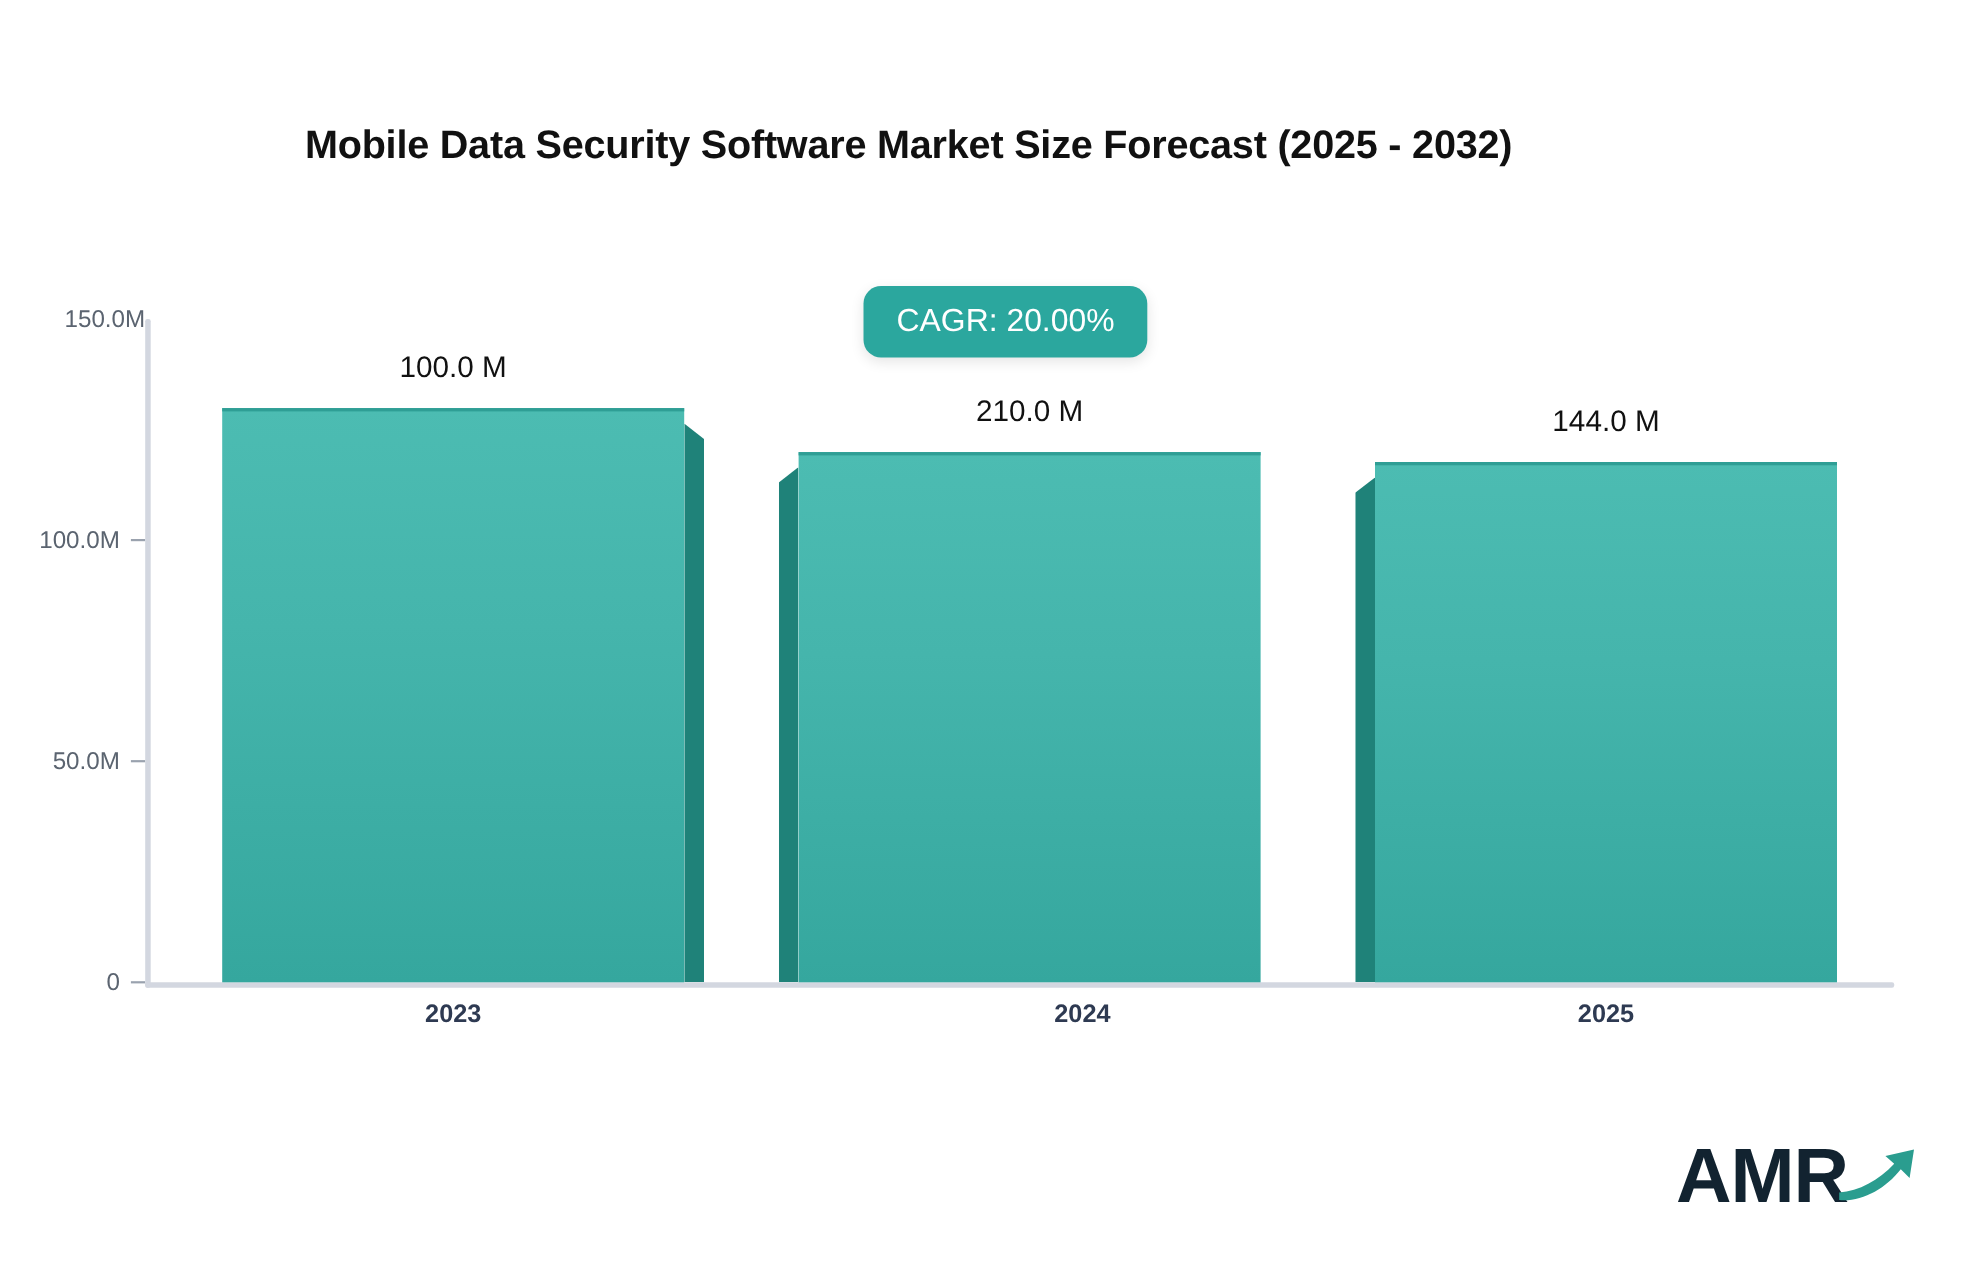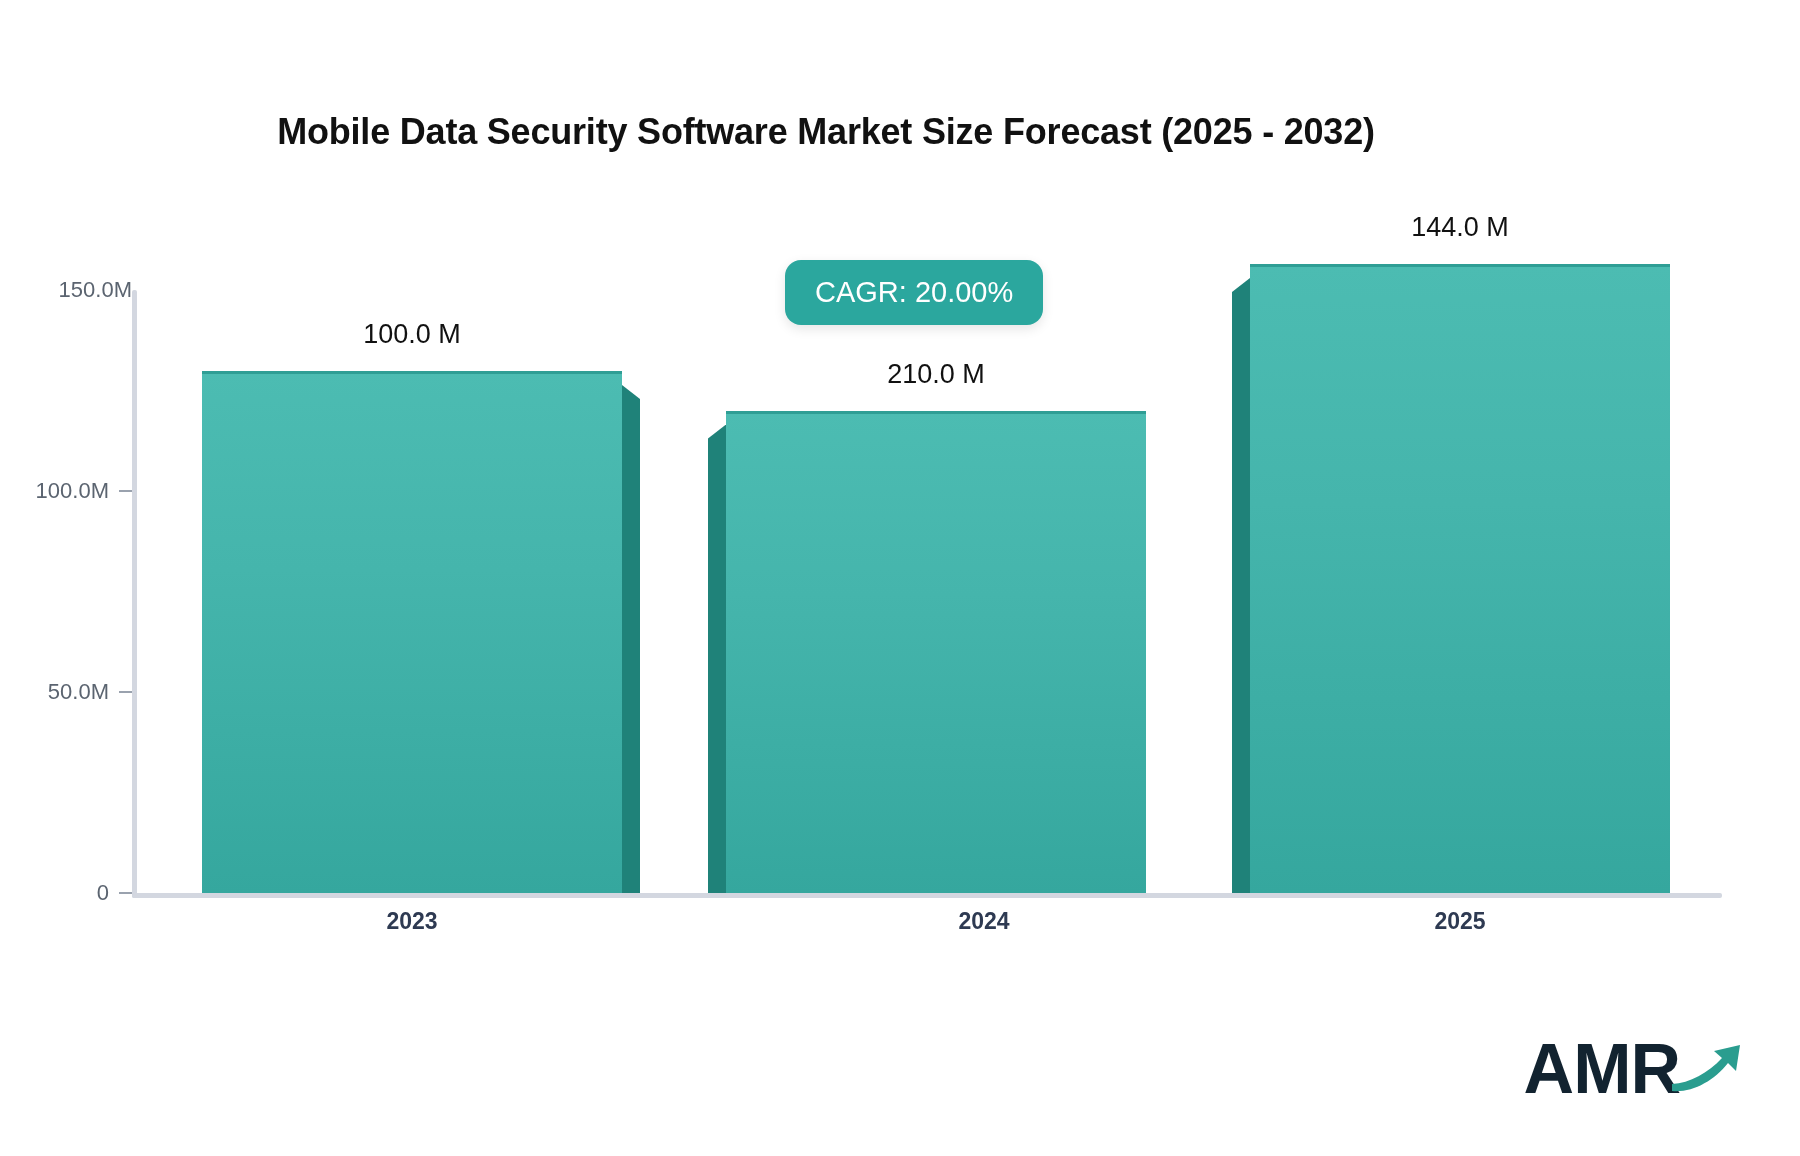--- a/index.html
+++ b/index.html
@@ -261,21 +261,21 @@
           <div class="bar-value-label">100.0 M</div>
         </div>
         <div class="bar-group" style="left: 576px; width: 420px; height: 482.4px;">
           <div class="bar-3d">
             <div class="bar-side-left"></div>
             <div class="bar-face"></div>
             <div class="bar-top-edge"></div>
           </div>
           <div class="bar-value-label">210.0 M</div>
         </div>
-        <div class="bar-group" style="left: 1100px; width: 420px; height: 629px;">
+        <div class="bar-group" style="left: 1100px; width: 420px; height: 473px;">
           <div class="bar-3d">
             <div class="bar-side-left"></div>
             <div class="bar-face"></div>
             <div class="bar-top-edge"></div>
           </div>
           <div class="bar-value-label">144.0 M</div>
         </div>
       </div>
   </div>
 

